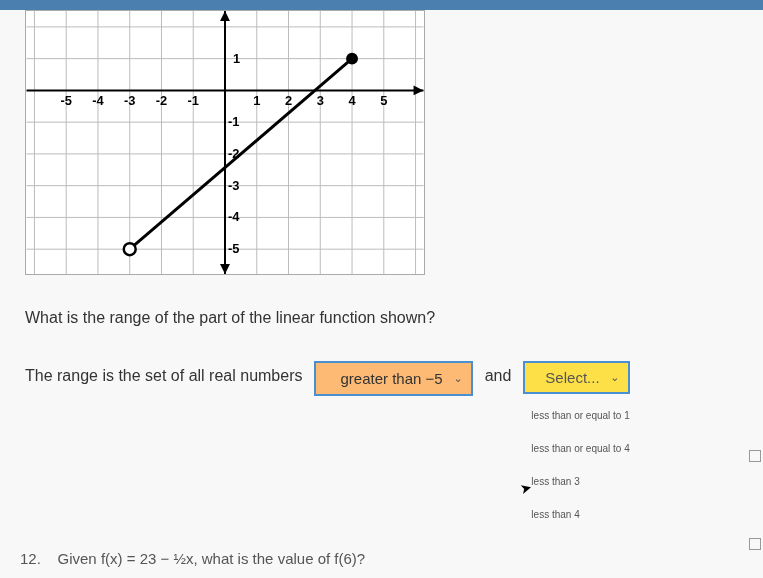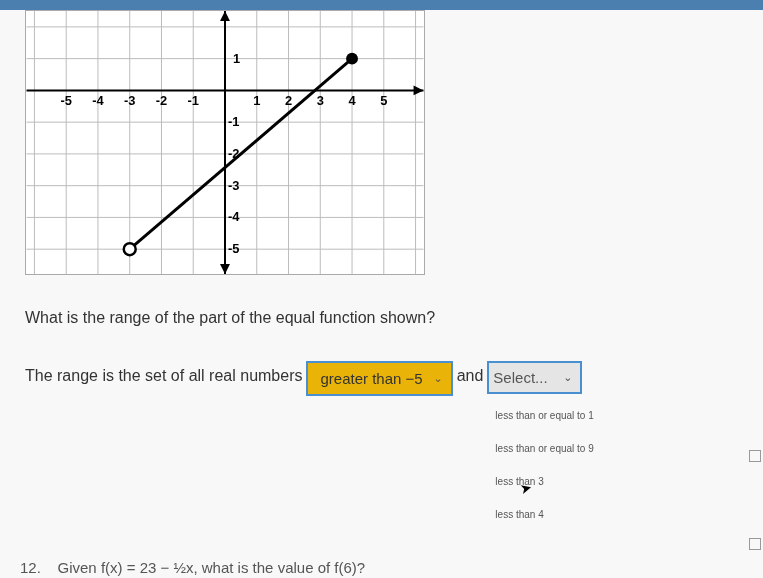--- a/index.html
+++ b/index.html
@@ -32,30 +32,30 @@
     }
     .question-text {
       font-size: 16px;
       line-height: 1.6;
       margin-bottom: 30px;
       color: #333;
     }
     .answer-row {
       display: flex;
       align-items: flex-start;
-      gap: 4px;
+      gap: 12px;
       font-size: 16px;
     }
     .answer-text {
       padding-top: 6px;
     }
     .dropdown-selected {
       border: 2px solid #4a8fcf;
-      background: #eab308;
-      padding: 6px 28px 6px 12px;
+      background: #fdba74;
+      padding: 6px 28px 6px 24px;
       font-size: 15px;
       color: #333;
       min-width: 95px;
       position: relative;
       display: inline-block;
       line-height: 1.3;
     }
     .dropdown-selected .chev {
       position: absolute;
       right: 8px;
@@ -63,22 +63,22 @@
       transform: translateY(-50%);
       font-size: 11px;
       color: #555;
     }
     .dropdown-wrapper {
       position: relative;
       display: inline-block;
     }
     .dropdown-placeholder {
       border: 2px solid #4a8fcf;
-      background: #e5e5e5;
-      padding: 6px 28px 6px 4px;
+      background: #fde047;
+      padding: 6px 28px 6px 20px;
       font-size: 15px;
       color: #555;
       min-width: 95px;
       position: relative;
       display: inline-block;
     }
     .dropdown-placeholder .chev {
       position: absolute;
       right: 8px;
       top: 50%;
@@ -104,21 +104,21 @@
     .cursor {
       position: absolute;
       left: 520px;
       top: 480px;
       font-size: 14px;
       color: #000;
       transform: rotate(-15deg);
     }
     .bottom-row {
       position: absolute;
-      bottom: 2px;
+      bottom: 11px;
       left: 20px;
       right: 10px;
       display: flex;
       justify-content: space-between;
       font-size: 15px;
       color: #555;
     }
     .checkbox-marker {
       position: absolute;
       right: 2px;
@@ -193,41 +193,41 @@
 
       <line x1="104" y1="240" x2="328" y2="48" stroke="#000" stroke-width="3"></line>
 
       <circle cx="104" cy="240" r="6" fill="#fff" stroke="#000" stroke-width="2.5"></circle>
 
       <circle cx="328" cy="48" r="6" fill="#000"></circle>
     </svg>
   </div>
 
   <div class="question-text">
-    <div>What is the range of the part of the equal function shown?</div>
+    <div>What is the range of the part of the linear function shown?</div>
   </div>
 
   <div class="answer-row">
     <span class="answer-text">The range is the set of all real numbers</span>
 
     <div class="dropdown-selected">
       <span>greater than −5</span>
       <span class="chev">⌄</span>
     </div>
 
     <span class="and-text">and</span>
 
     <div class="dropdown-wrapper">
       <div class="dropdown-placeholder">
         <span>Select...</span>
         <span class="chev">⌄</span>
       </div>
       <div class="dropdown-options">
         <div class="option">less than or equal to 1</div>
-        <div class="option">less than or equal to 9</div>
+        <div class="option">less than or equal to 4</div>
         <div class="option">less than 3</div>
         <div class="option">less than 4</div>
       </div>
     </div>
   </div>
 
 </div>
 
 <div class="cursor">➤</div>
 

